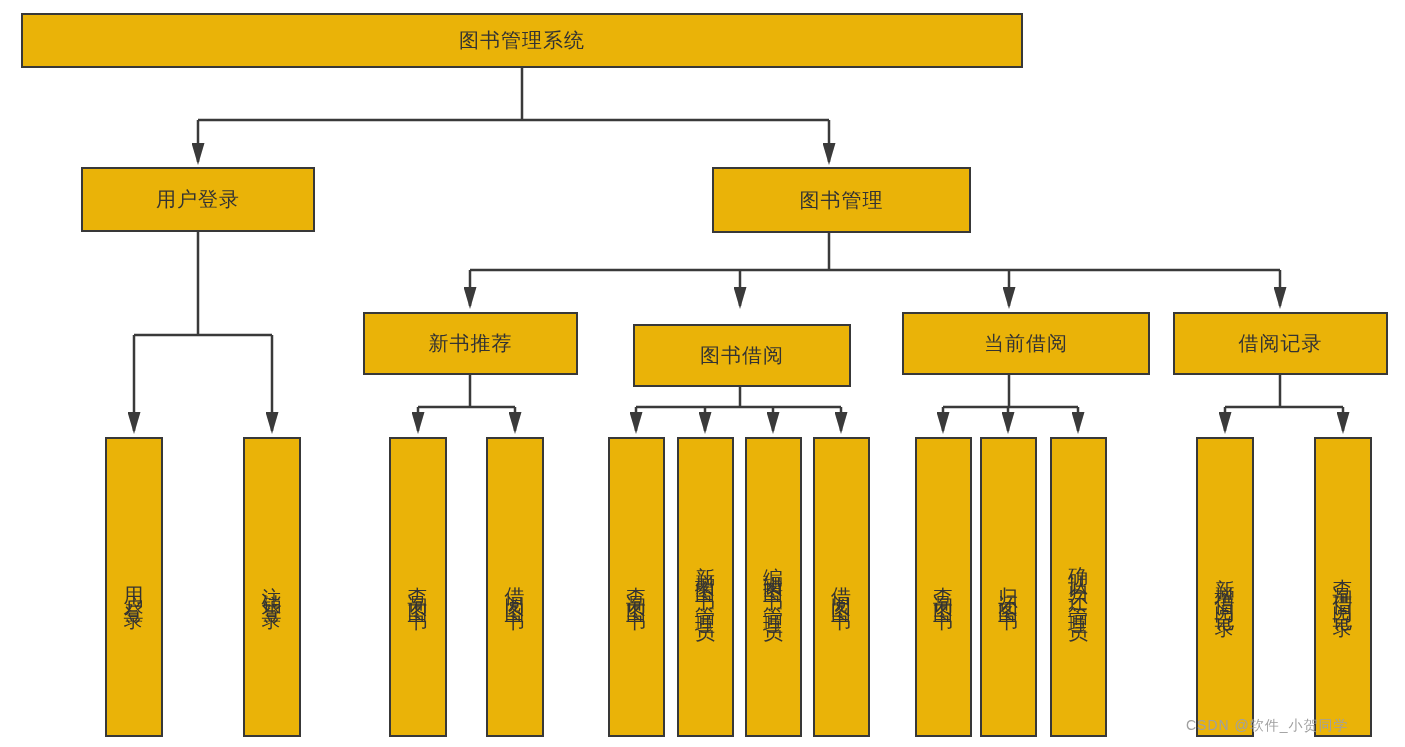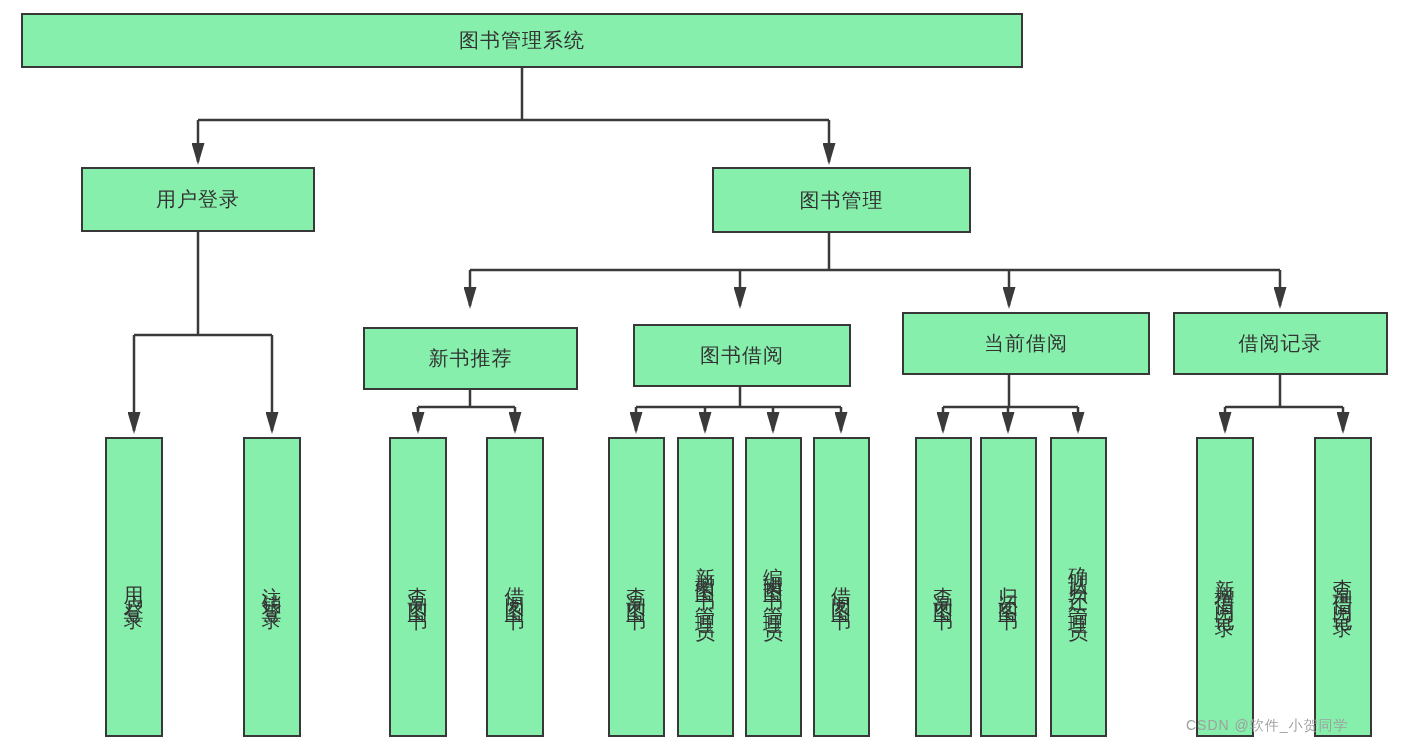--- a/index.html
+++ b/index.html
@@ -19,21 +19,21 @@
     position: absolute;
     left: 0; top: 0;
     width: 1405px;
     height: 747px;
     pointer-events: none;
   }
   .node {
     position: absolute;
     box-sizing: border-box;
     border: 2px solid #383838;
-    background: #86efac;
+    background: #eab308;
     display: flex;
     align-items: center;
     justify-content: center;
     font-size: 20px;
     color: #333333;
     letter-spacing: 1px;
     z-index: 2;
     text-align: right;
   }
   .vnode {
@@ -94,21 +94,21 @@
       <path d="M1225,407 V431" marker-end="url(#arrow)"></path>
       <path d="M1343,407 V431" marker-end="url(#arrow)"></path>
     </g>
   </svg>
 
   <div class="node" style="left:21px;top:13px;width:1002px;height:55px">图书管理系统</div>
 
   <div class="node" style="left:81px;top:167px;width:234px;height:65px">用户登录</div>
   <div class="node" style="left:712px;top:167px;width:259px;height:66px">图书管理</div>
 
-  <div class="node" style="left:363px;top:327px;width:215px;height:63px">新书推荐</div>
+  <div class="node" style="left:363px;top:312px;width:215px;height:63px">新书推荐</div>
   <div class="node" style="left:633px;top:324px;width:218px;height:63px">图书借阅</div>
   <div class="node" style="left:902px;top:312px;width:248px;height:63px">当前借阅</div>
   <div class="node" style="left:1173px;top:312px;width:215px;height:63px">借阅记录</div>
 
   <div class="node vnode" style="left:105px;top:437px;width:58px;height:300px">用户登录</div>
   <div class="node vnode" style="left:243px;top:437px;width:58px;height:300px">注销登录</div>
 
   <div class="node vnode" style="left:389px;top:437px;width:58px;height:300px">查询图书</div>
   <div class="node vnode" style="left:486px;top:437px;width:58px;height:300px">借阅图书</div>
 

